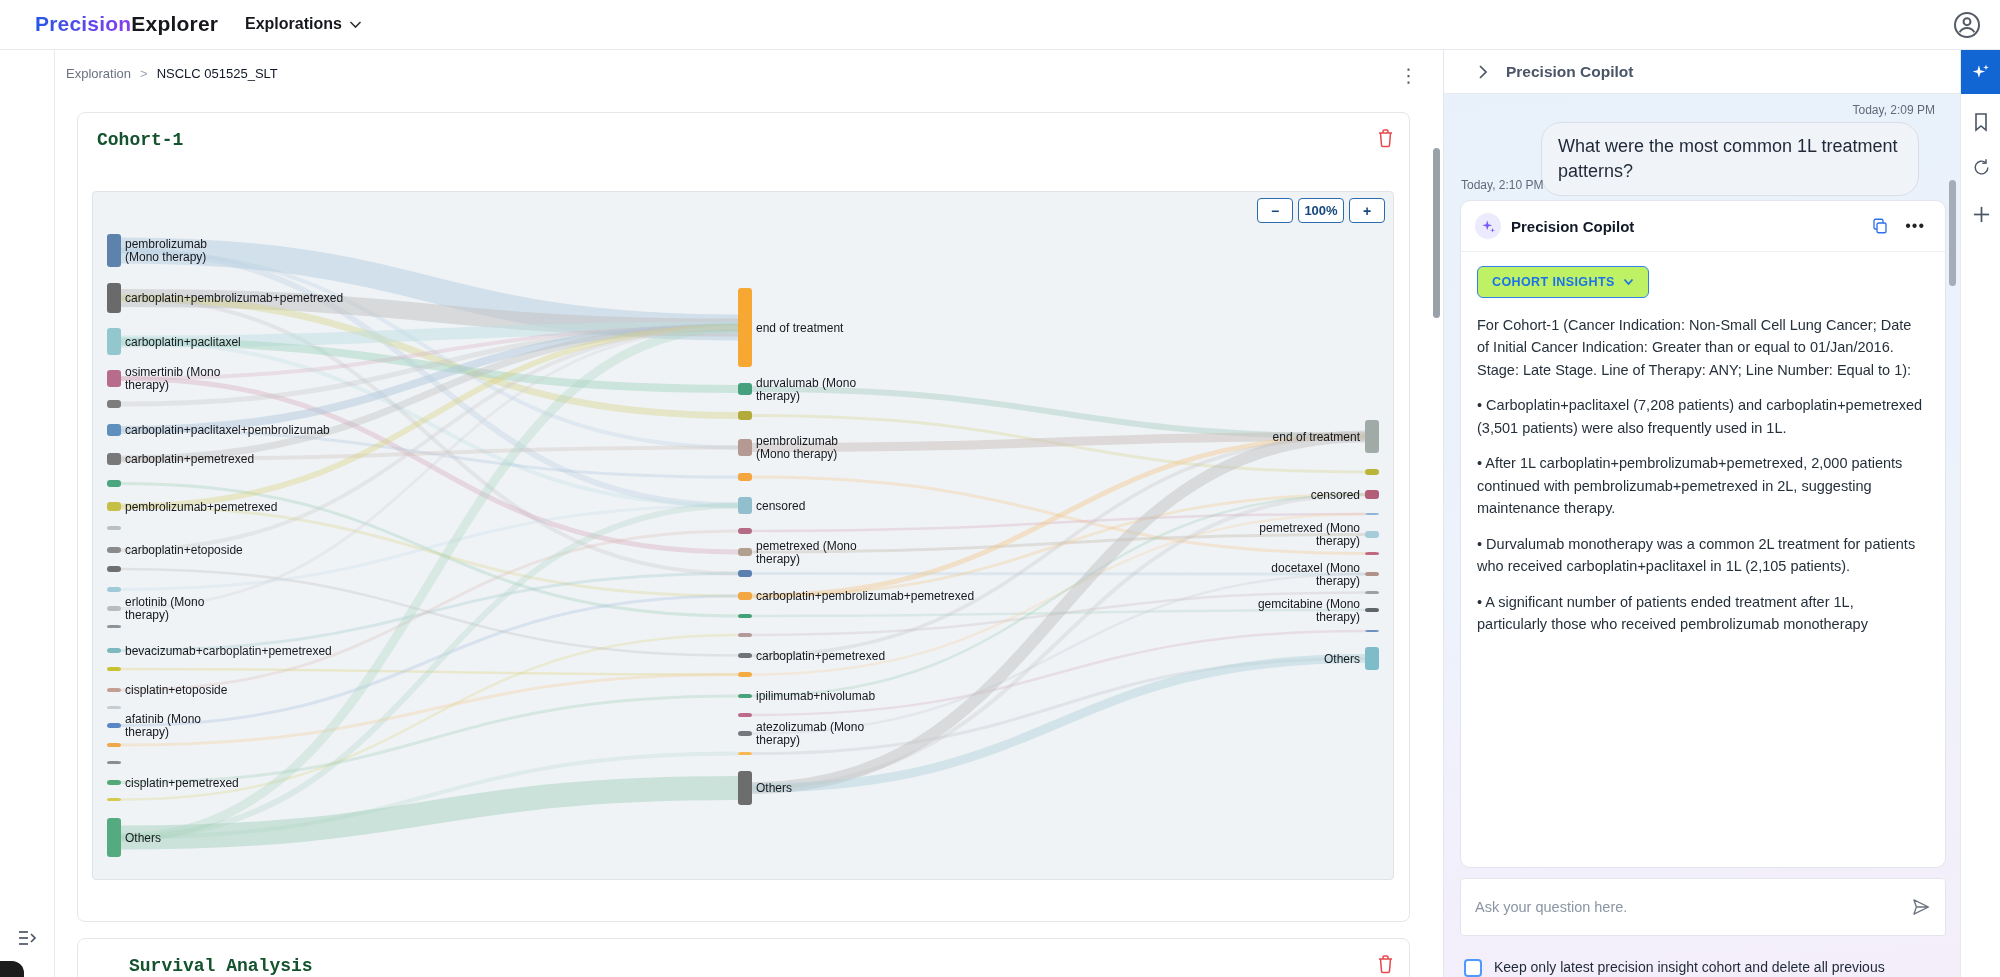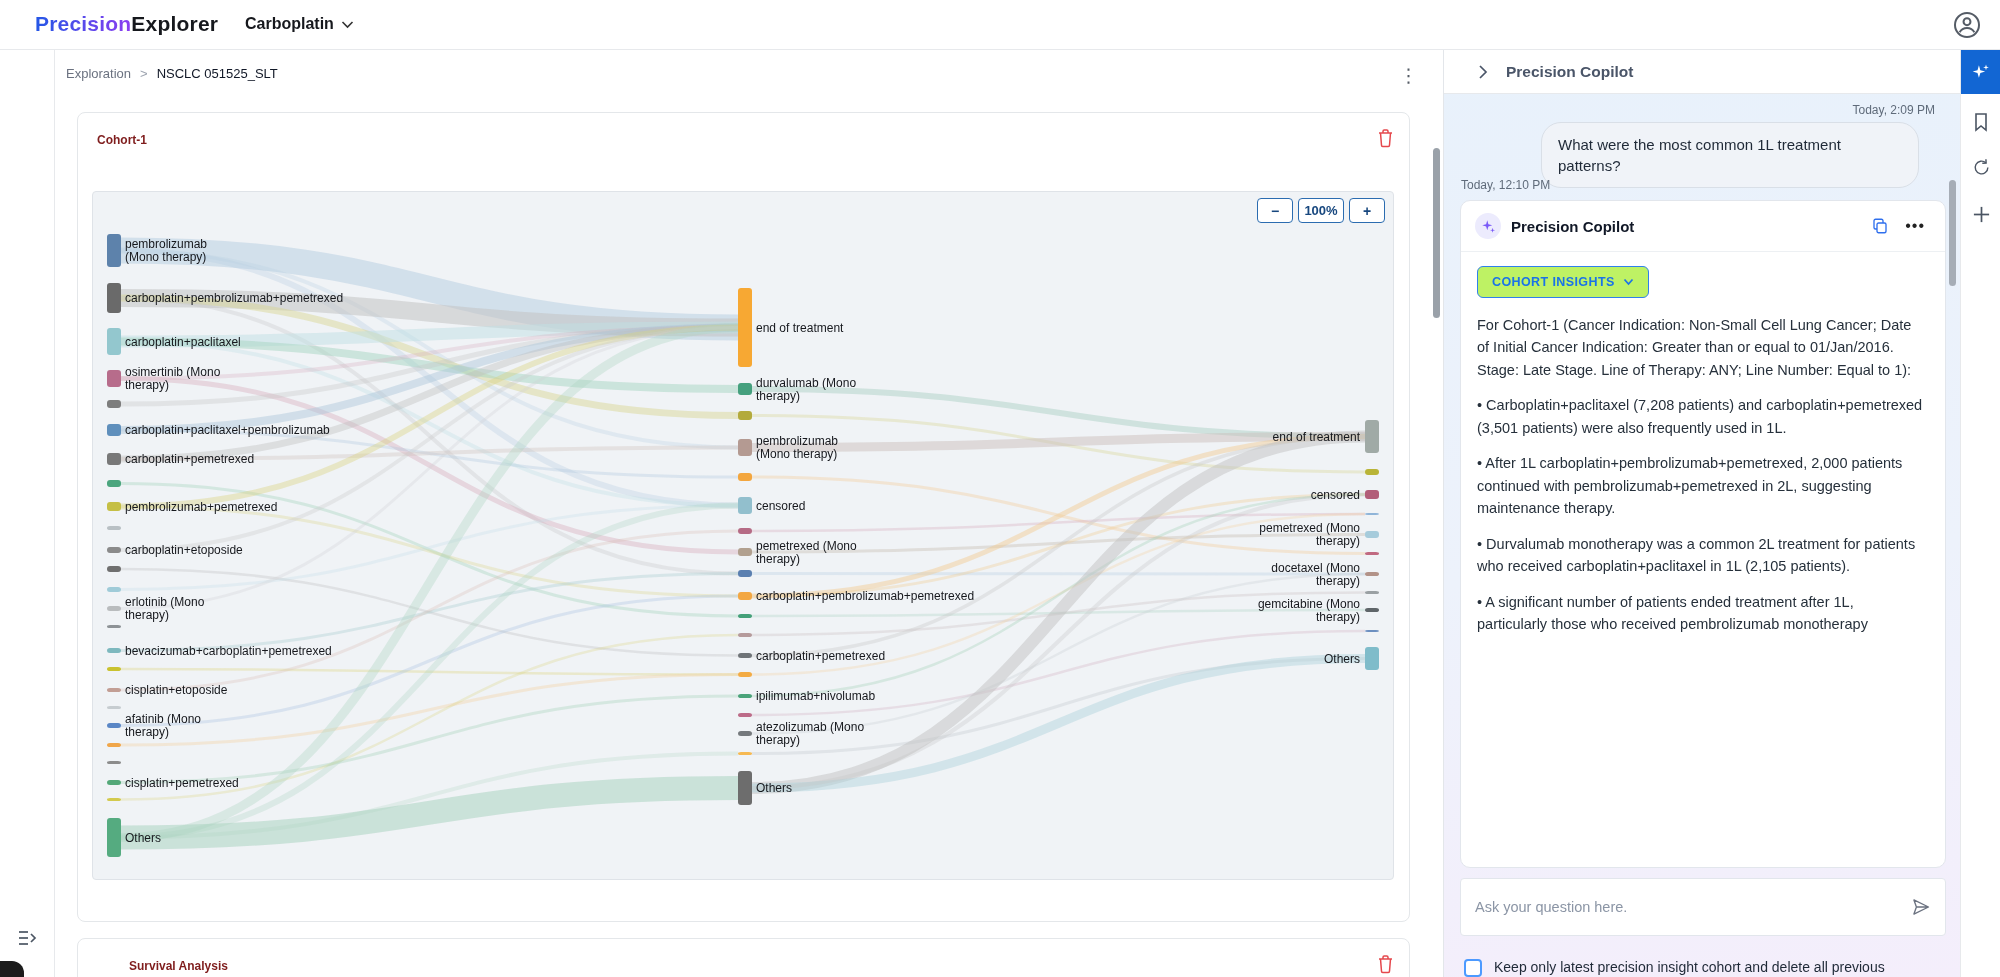--- a/index.html
+++ b/index.html
@@ -23,37 +23,37 @@
   .crumb { left:66px; top:66px; font-size:13px; display:flex; gap:9px; align-items:center; }
   .crumb .root { color:#6b7280; }
   .crumb .sep { color:#9ca3af; }
   .crumb .cur { color:#111827; font-weight:500; }
   .kebab { left:1399px; top:64px; font-size:19px; color:#555c66; letter-spacing:0; cursor:pointer; }
 
   
   .card { background:#fff; border:1px solid #e4e7ea; border-radius:8px; }
   #cohort-card { left:77px; top:112px; width:1333px; height:810px; }
   #survival-card { left:77px; top:938px; width:1333px; height:70px; }
-  .card-title { font-size:12px; font-weight:700; color:#7f1d1d; }
+  .card-title { font-size:18px; font-weight:700; color:#14532d;font-family:Liberation Mono, monospace; }
   .trash { color:#e5484d; cursor:pointer; }
 
   
   #chartbox { left:92px; top:191px; width:1302px; height:689px; background:#f0f3f6; border:1px solid #dfe3e8; border-radius:4px; }
   #sankey { position:absolute; left:0; top:0; }
   .zoomctrl { position:absolute; top:6px; right:8px; display:flex; gap:5px; z-index:5; }
   .zbtn { border:1.6px solid #2b6cb0; background:#fff; color:#17477e; border-radius:4px; font-weight:bold; font-size:14px; height:25px; display:flex; align-items:center; justify-content:center; cursor:pointer; }
   .zbtn.sq { width:36px; }
   .zbtn.lvl { width:46px; font-size:13px; cursor:default; }
 
   
   #panel { left:1443px; top:50px; width:517px; height:927px; border-left:1px solid #e3e6ea; background:linear-gradient(175deg,#e8f1fb 0%,#edf2fb 55%,#f4eefb 100%); }
   #panel-head { position:absolute; left:0; top:0; width:100%; height:44px; background:#fff; border-bottom:1px solid #e7e9ec; display:flex; align-items:center; gap:18px; padding-left:34px; }
   #panel-head .ttl { font-size:15.5px; font-weight:600; color:#4a5568; }
   .tstamp { font-size:12px; color:#5f6b7a; }
-  .bubble { position:absolute; left:97px; top:72px; width:378px; background:#f0f3f8; border:1px solid #d9dfe7; border-radius:20px; padding:11px 16px; font-size:15px; color:#1f2937; line-height:1.4; }
+  .bubble { position:absolute; left:97px; top:72px; width:378px; background:#f0f3f8; border:1px solid #d9dfe7; border-radius:20px; padding:11px 16px; font-size:18px; color:#1f2937; line-height:1.4; }
   #ans-card { position:absolute; left:16px; top:150px; width:486px; height:668px; background:#fff; border:1px solid #e2e6ec; border-radius:10px; overflow:hidden; }
   .ans-head { display:flex; align-items:center; gap:10px; padding:12px 14px; border-bottom:1px solid #edf0f3; }
   .avatar { width:26px; height:26px; border-radius:50%; background:#ecebfd; display:flex; align-items:center; justify-content:center; }
   .ans-head .who { font-size:15px; font-weight:700; color:#111827; flex:1; }
   .dots { font-size:16px; color:#222; letter-spacing:1px; cursor:pointer; padding:0 6px; }
   .insights-btn { margin:14px 0 4px 16px; display:inline-flex; align-items:center; gap:8px; border:1.6px solid #2f80ed; color:#1a73e8; font-size:12.5px; font-weight:700; letter-spacing:.4px; border-radius:6px; padding:8px 14px; background:#bef264; cursor:pointer; }
   .ans-body { padding:12px 20px 0 16px; font-size:14.5px; color:#26303b; line-height:1.55; }
   .ans-body p { margin-bottom:13px; }
   #chat-input { position:absolute; left:16px; top:828px; width:486px; height:58px; background:#fff; border:1px solid #e2e6ec; border-radius:4px; display:flex; align-items:center; padding:0 14px; }
   #chat-input input { flex:1; border:none; outline:none; font-size:14.5px; color:#1f2937; font-family:"Liberation Sans",sans-serif; background:transparent; }
@@ -71,21 +71,21 @@
   svg { display:block; }
 </style>
 </head>
 <body>
 
 <div id="app">
 
   <div id="topbar" class="abs">
     <div class="logo abs"><span class="grad">Precision</span><span class="plain">Explorer</span></div>
     <div class="nav-item abs">
-      <span>Carboplatin</span>
+      <span>Explorations</span>
       <span>
           <svg width="13" height="9" viewBox="0 0 13 9">
             <polyline points="1.5,2 6.5,7 11.5,2" fill="none" stroke="#333" stroke-width="1.6"></polyline>
           </svg>
         </span>
     </div>
     <div class="user-ic abs">
       <svg width="32" height="32" viewBox="0 0 24 24" fill="none" stroke="#555c66" stroke-width="1.5">
         <circle cx="12" cy="12" r="9"></circle>
           <circle cx="12" cy="9.5" r="2.6"></circle>
@@ -294,21 +294,21 @@
         </span>
       <span class="ttl">Precision Copilot</span>
     </div>
 
     <div class="abs tstamp" style="right:25px; top:53px;">Today, 2:09 PM</div>
 
     <div class="bubble">
       <span>What were the most common 1L treatment patterns?</span>
     </div>
 
-    <div class="abs tstamp" style="left:17px; top:128px;">Today, 12:10 PM</div>
+    <div class="abs tstamp" style="left:17px; top:128px;">Today, 2:10 PM</div>
 
     <div id="ans-card">
       <div class="ans-head">
         <div class="avatar">
           <svg width="15" height="15" viewBox="0 0 24 24" fill="#7a5af8">
               <path d="M10 2l1.8 6.2L18 10l-6.2 1.8L10 18l-1.8-6.2L2 10l6.2-1.8z"></path>
               <path d="M18.5 14l.9 3.1 3.1.9-3.1.9-.9 3.1-.9-3.1-3.1-.9 3.1-.9z"></path>
             </svg>
         </div>
         <span class="who">Precision Copilot</span>

